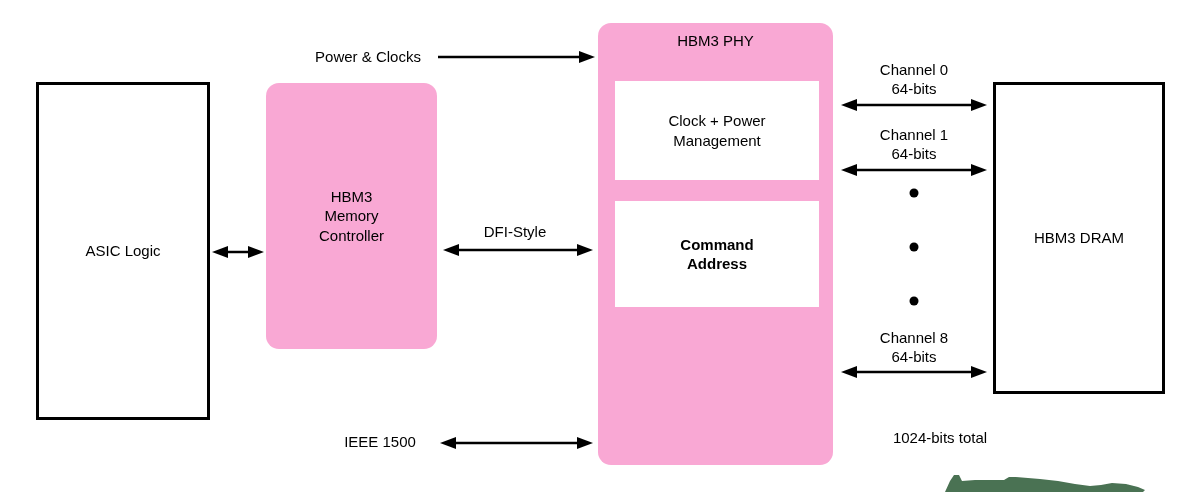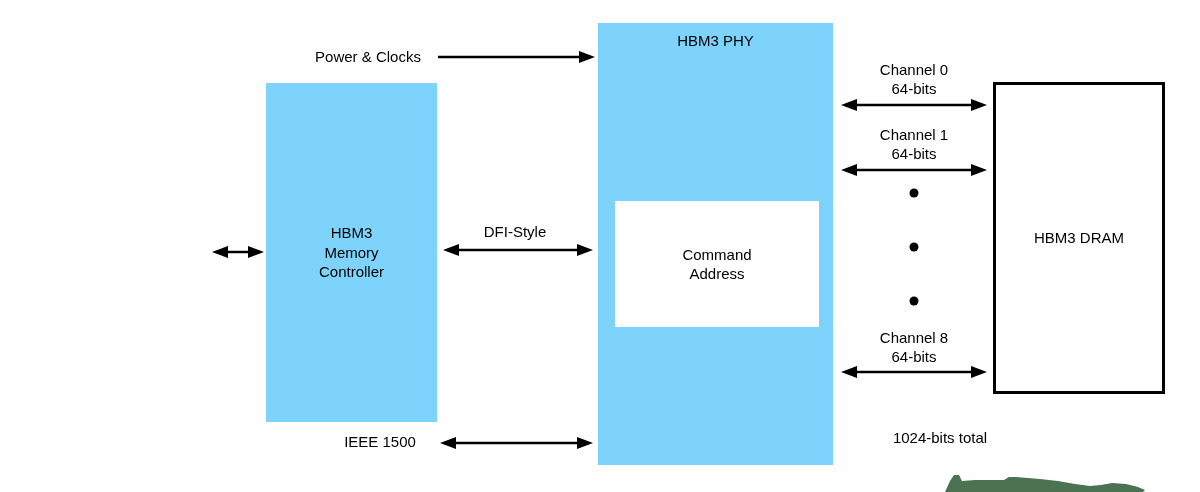--- a/index.html
+++ b/index.html
@@ -7,32 +7,32 @@
     position:relative;
     width:1200px;height:492px;
     background:#ffffff;
     font-family:"Liberation Sans", sans-serif;
     color:#000;
     overflow:hidden;
   }
   .overlay{position:absolute;left:0;top:0;width:1200px;height:492px;}
   .box{position:absolute;box-sizing:border-box;display:flex;align-items:center;justify-content:center;text-align:center;}
   .outlined{background:#ffffff;border:3px solid #000000;}
-  .filled{background:#7dd3fc;}
+  .filled{background:#f9a8d4;border-radius:13px;}
   .pre{white-space:pre-line;}
   .lbl{position:absolute;transform:translate(-50%,-50%);text-align:center;font-size:15px;line-height:1.28;white-space:pre-line;}
   .blk-text{font-size:15px;line-height:1.3;}
 
   .asic{left:36px;top:82px;width:174px;height:338px;}
-  .controller{left:266px;top:83px;width:171px;height:339px;}
+  .controller{left:266px;top:83px;width:171px;height:266px;}
   .phy{left:598px;top:23px;width:235px;height:442px;display:block;}
   .phy-title{position:absolute;top:9px;left:0;width:100%;text-align:center;font-size:15px;}
   .sub{position:absolute;left:17px;width:204px;background:#ffffff;display:flex;align-items:center;justify-content:center;text-align:center;}
   .sub1{top:58px;height:99px;}
-  .sub2{top:178px;height:126px;}
+  .sub2{top:178px;height:106px;font-weight:bold;}
   .sub3{top:295px;height:102px;}
   .dram{left:993px;top:82px;width:172px;height:312px;}
 
   .lbl-power{left:368px;top:57px;}
   .lbl-dfi{left:515px;top:232px;}
   .lbl-ieee{left:380px;top:442px;text-align:center;}
   .lbl-ch0{left:914px;top:79px;}
   .lbl-ch1{left:914px;top:144px;}
   .lbl-ch15{left:914px;top:347px;}
   .lbl-total{left:940px;top:438px;}
@@ -87,29 +87,36 @@
 
     <g fill="#000">
       <circle cx="914" cy="193" r="4.5"></circle>
       <circle cx="914" cy="247" r="4.5"></circle>
       <circle cx="914" cy="301" r="4.5"></circle>
     </g>
 
     <polygon fill="#4A7253" points="945,492 950,481 954,475 959,475 962,481 975,480 1004,480 1009,477 1016,477 1040,479 1058,481 1075,484 1090,486 1101,485 1112,483 1126,484 1138,487 1145,490 1143,492"></polygon>
   </svg>
 
+  <div class="box outlined asic">
+    <span class="blk-text">ASIC Logic</span>
+  </div>
 
   <div class="box filled controller">
     <span class="blk-text pre">HBM3
 Memory
 Controller</span>
   </div>
 
   <div class="box filled phy">
     <div class="phy-title">HBM3 PHY</div>
+    <div class="sub sub1">
+      <span class="blk-text pre">Clock + Power
+Management</span>
+    </div>
     <div class="sub sub2">
       <span class="blk-text pre">Command
 Address</span>
     </div>
   </div>
 
   <div class="box outlined dram">
     <span class="blk-text">HBM3 DRAM</span>
   </div>
 

